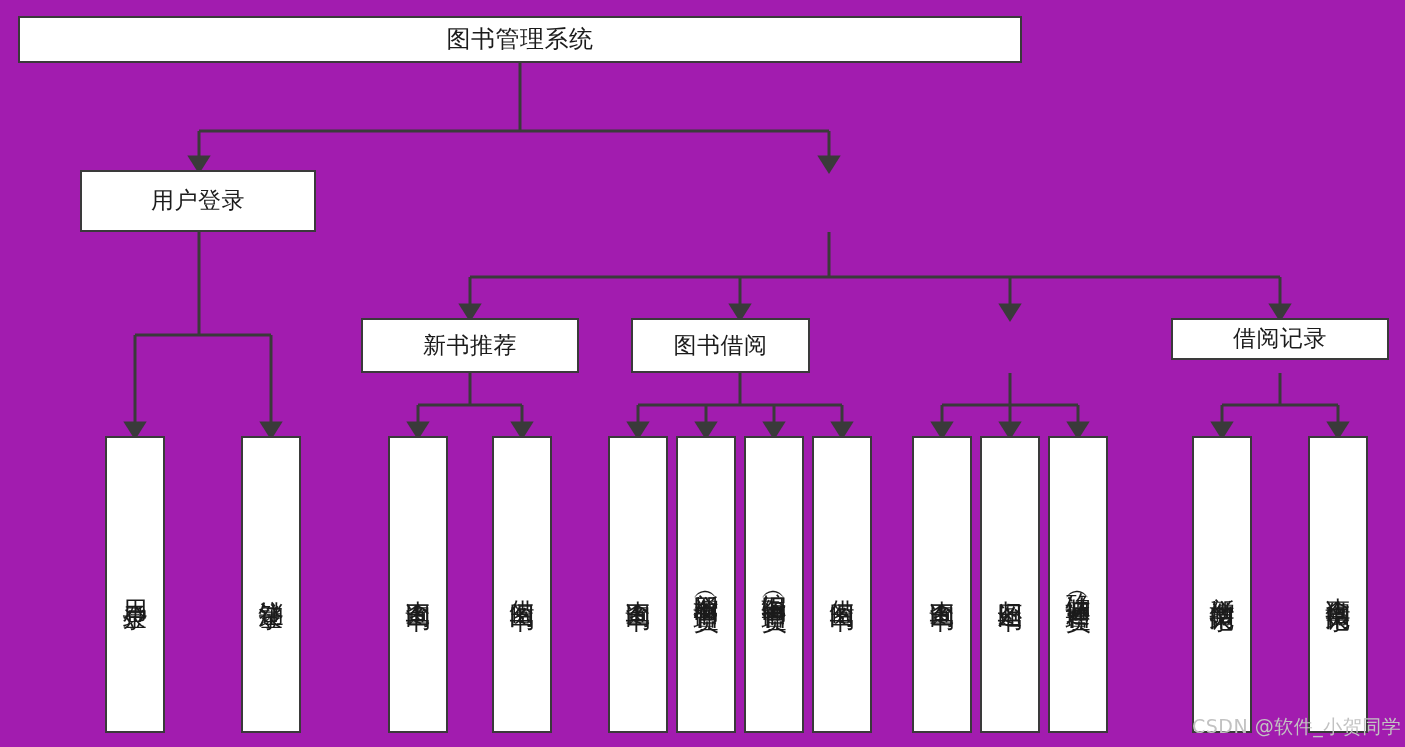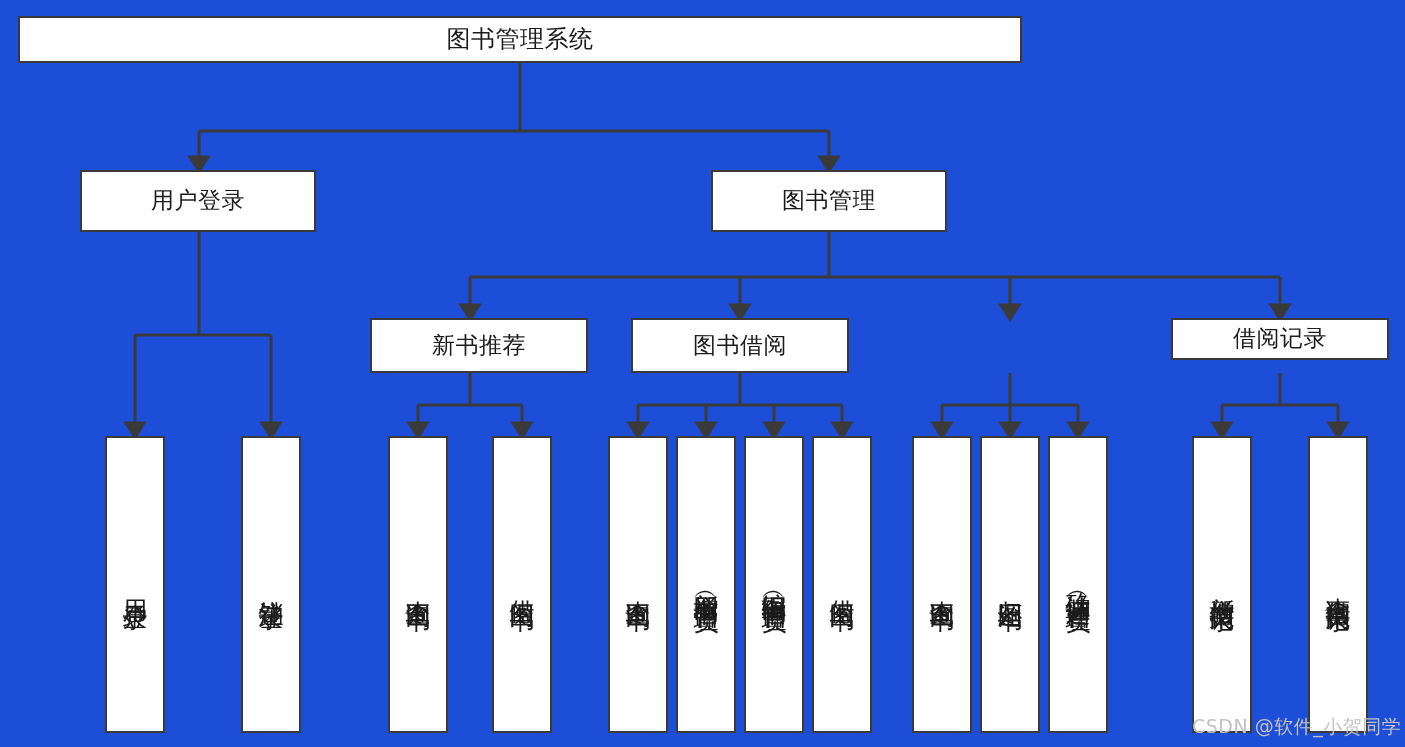--- a/index.html
+++ b/index.html
@@ -7,21 +7,21 @@
     padding: 0;
     background: #ffffff;
   }
   body {
     font-family: "DejaVu Sans", "Liberation Sans", sans-serif;
   }
   #canvas {
     position: relative;
     width: 1405px;
     height: 747px;
-    background: #1d4ed8;
+    background: #a21caf;
     overflow: hidden;
   }
   svg.wires {
     position: absolute;
     left: 0;
     top: 0;
     width: 1405px;
     height: 747px;
     pointer-events: none;
   }
@@ -127,29 +127,26 @@
   </svg>
 
   <div class="node horizontal root" style="left:18px; top:16px; width:1004px; height:47px;">
     <span class="label">图书管理系统</span>
   </div>
 
   <div class="node horizontal" style="left:80px; top:170px; width:236px; height:62px;">
     <span class="label">用户登录</span>
   </div>
 
-  <div class="node horizontal" style="left:711px; top:170px; width:236px; height:62px;">
-    <span class="label">图书管理</span>
-  </div>
-
-  <div class="node horizontal" style="left:361px; top:318px; width:218px; height:55px;margin-left:9px;">
+
+  <div class="node horizontal" style="left:361px; top:318px; width:218px; height:55px;">
     <span class="label">新书推荐</span>
   </div>
 
-  <div class="node horizontal" style="left:631px; top:318px; width:218px; height:55px;">
+  <div class="node horizontal" style="left:631px; top:318px; width:179px; height:55px;">
     <span class="label">图书借阅</span>
   </div>
 
 
   <div class="node horizontal" style="left:1171px; top:318px; width:218px; height:42px;">
     <span class="label">借阅记录</span>
   </div>
 
   <div class="node vertical" style="left:105px; top:436px; width:60px; height:297px;">
     <span class="label">用户登录</span>

